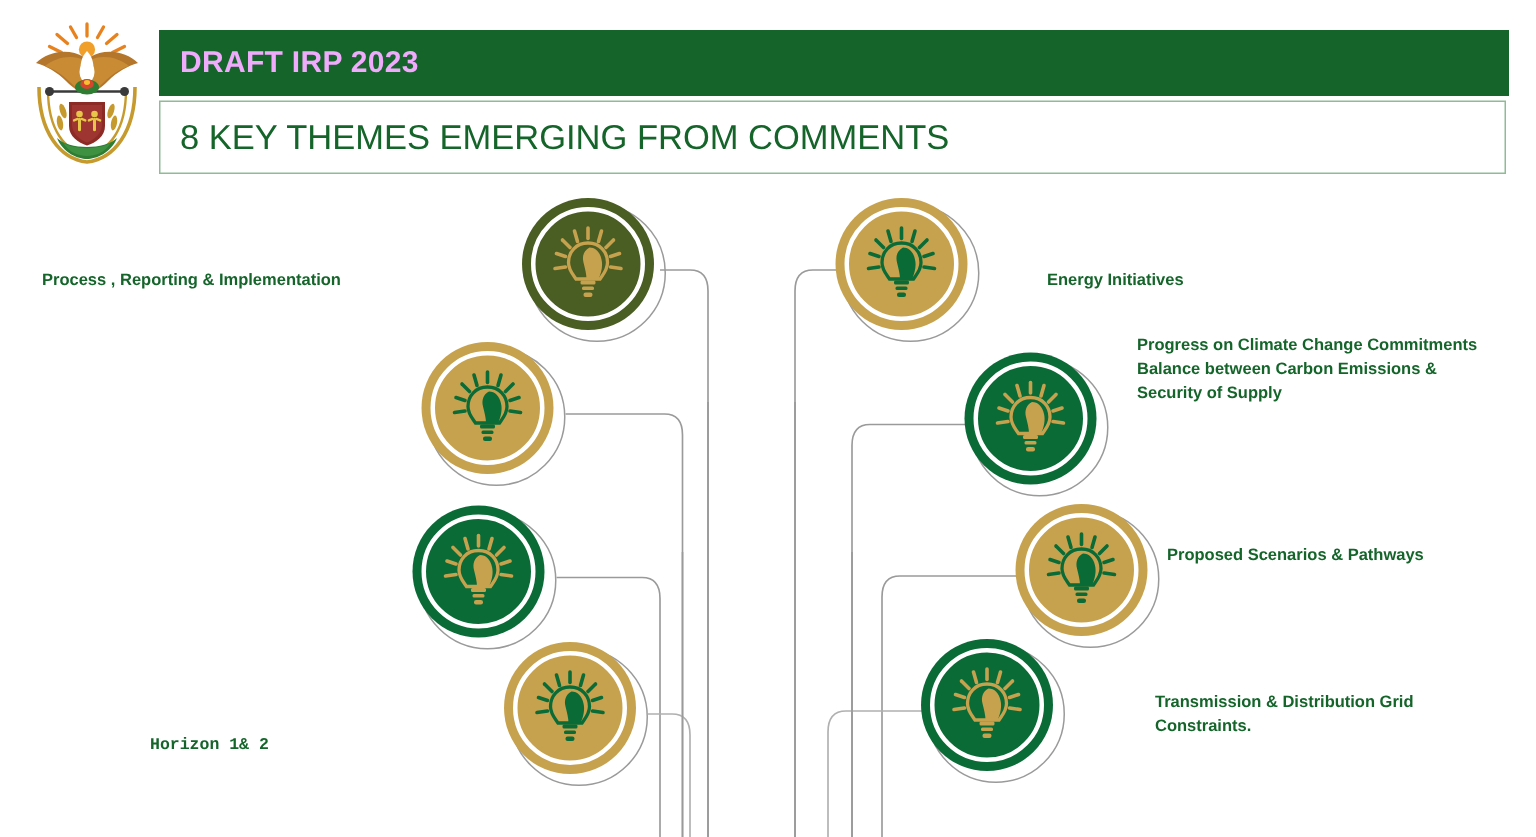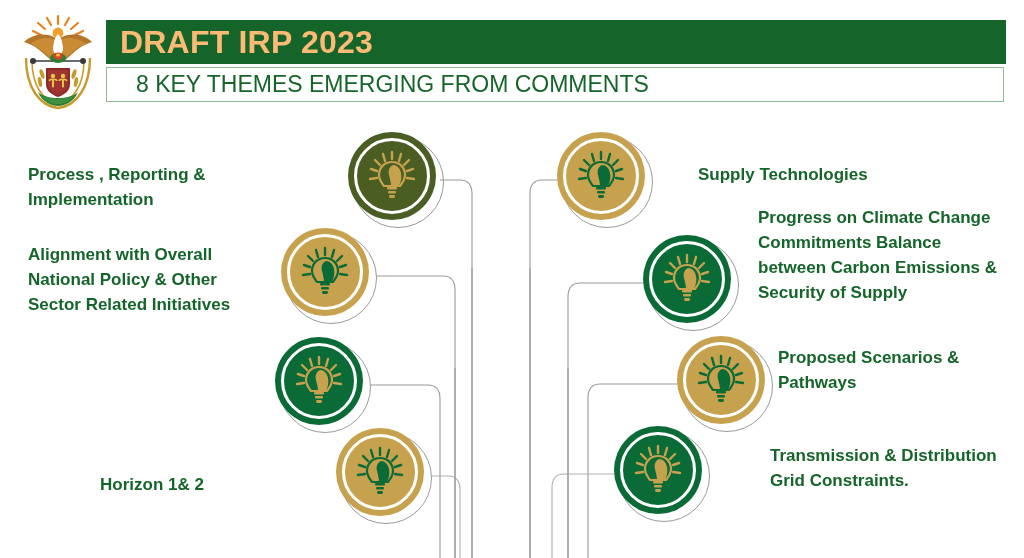--- a/index.html
+++ b/index.html
@@ -33,39 +33,38 @@
     position: absolute;
     left: 106px;
     top: 20px;
     width: 900px;
     height: 44px;
     background: #15652B;
     display: flex;
     align-items: center;
   }
   #title-text {
-    color: #fdba74;
-    font-size: 32px;
+    color: #f0abfc;
+    font-size: 20px;
     font-weight: bold;
     letter-spacing: .2px;
     padding-left: 14px;
     white-space: nowrap;
   }
   #subtitle-bar {
     position: absolute;
     left: 106px;
     top: 67px;
     width: 898px;
-    height: 35px;
+    height: 49px;
     background: #ffffff;
     border: 1px solid #8FBC96;
     display: flex;
     align-items: center;
     box-sizing: border-box;
-    padding-left: 16px;
   }
   #subtitle-text {
     color: #15652B;
     font-size: 23px;
     font-weight: normal;
     padding-left: 13px;
     white-space: nowrap;
   }
 
   
@@ -113,23 +112,24 @@
   .node .bulb {
     position: absolute;
     left: 14px; top: 14px;
     width: 60px; height: 60px;
   }
 
   
   .label {
     position: absolute;
     color: #15652B;
-    font-size: 17px;
+    font-size: 11px;
     font-weight: bold;
     line-height: 1.47;
+    margin-top: 16px;
   }
   .label.left  { text-align: left; }
   .label.right { text-align: left; }
 </style>
 </head>
 <body>
 
 <div id="header">
 
   <div id="coat-of-arms">
@@ -428,21 +428,20 @@
         <path d="M30 16 C22 16 17 22 17 29 C17 34 20 37 22 40 L38 40 C40 37 43 34 43 29 C43 22 38 16 30 16 Z" fill="none" stroke="#C6A24E" stroke-width="2.2"></path>
         <path d="M31 19 C27 21 26 25 27 29 C28 33 29 37 29 40 L37 40 C39 36 40 31 39 27 C38 22 35 19 31 19 Z" fill="#C6A24E"></path>
         <rect x="25" y="41" width="10" height="2.6" rx="1" fill="#C6A24E"></rect>
         <rect x="26" y="45" width="8" height="2.4" rx="1" fill="#C6A24E"></rect>
         <rect x="27" y="49" width="6" height="3" rx="1.4" fill="#C6A24E"></rect>
       </svg>
     </div>
   </div>
 
   <div class="label left" style="left:28px;  top:45px;  width:232px;">Process , Reporting &amp; Implementation</div>
-  <div class="label left" style="left:28px;  top:125px; width:240px;">Alignment with Overall National Policy &amp; Other Sector Related Initiatives</div>
-  <div class="label right" style="left:100px; top:355px; width:222px;">Horizon 1&amp; 2</div>
-
-  <div class="label left" style="left:698px; top:45px;  width:300px;">Supply Technologies</div>
+  <div class="label right" style="left:100px; top:355px; width:222px;font-family:Liberation Mono, monospace;">Horizon 1&amp; 2</div>
+
+  <div class="label left" style="left:698px; top:45px;  width:300px;">Energy Initiatives</div>
   <div class="label right" style="left:758px; top:88px;  width:240px;">Progress on Climate Change Commitments Balance between Carbon Emissions &amp; Security of Supply</div>
   <div class="label right" style="left:770px; top:326px; width:228px;">Transmission &amp; Distribution Grid Constraints.</div>
   <div class="label right" style="left:778px; top:228px; width:220px;">Proposed Scenarios &amp; Pathways</div>
 
 </div>
 
 </body></html>

